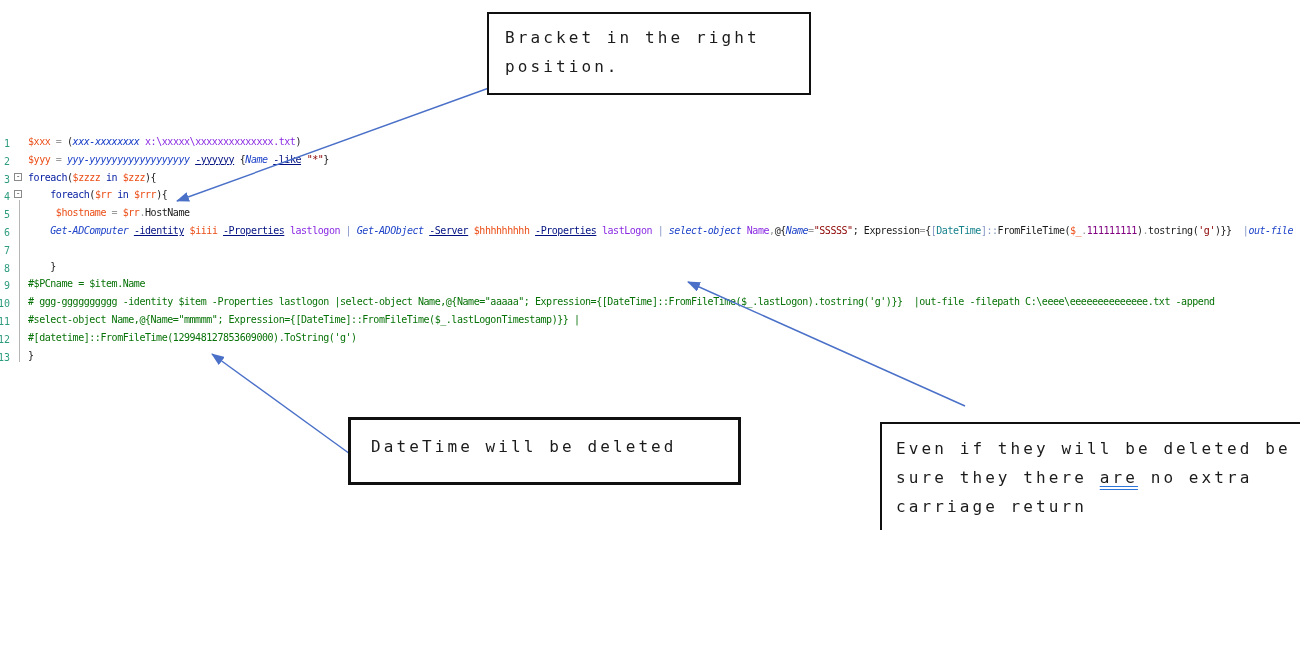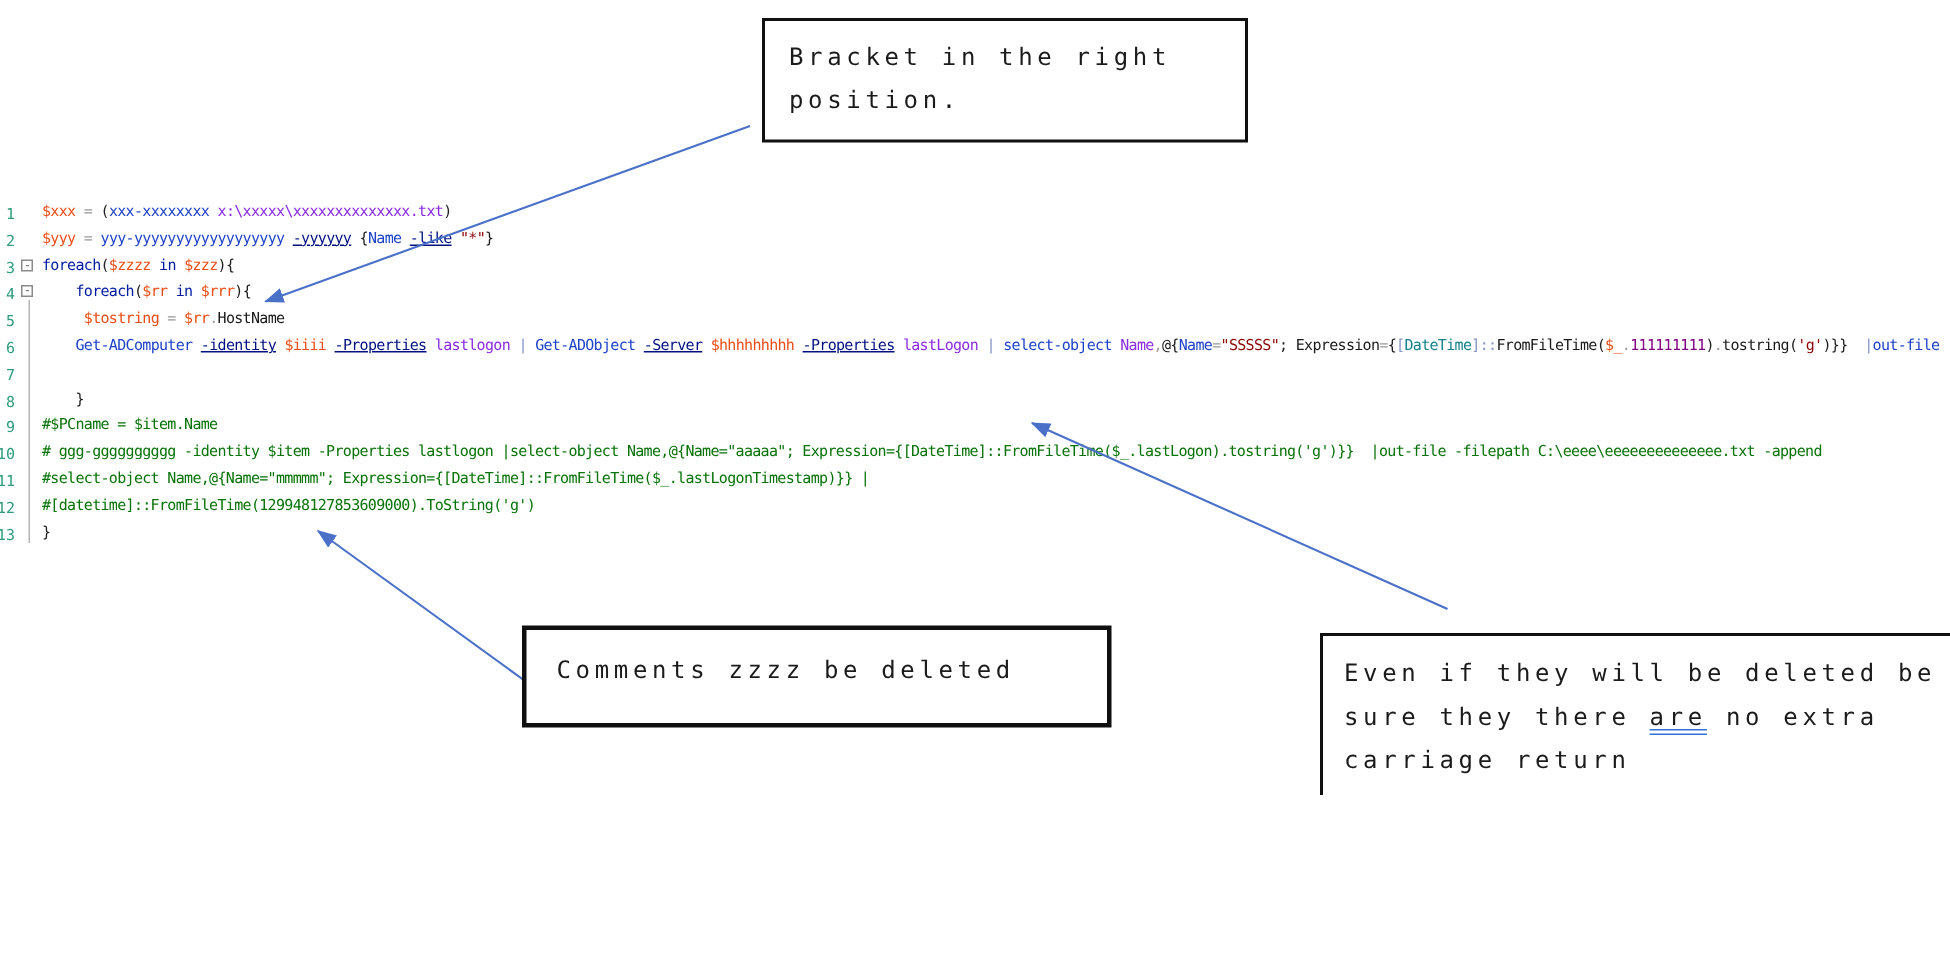--- a/index.html
+++ b/index.html
@@ -23,39 +23,39 @@
     position:absolute;left:3px;top:4px;width:8px;height:8px;z-index:2;
     border:1px solid #8a8a8a;background:#fff;color:#555;
     font-size:8px;line-height:6px;text-align:center;box-sizing:border-box;
   }
   #fold-line{
     position:absolute;left:19px;top:200px;width:1px;height:162px;
     background:#b5b5b5;z-index:1;
   }
   .code{white-space:pre;}
   .t-v{color:#EB4D16;}      
-  .t-c{color:#1E43C8;}      
+  .t-c{color:#1E43C8;font-style:italic;}      
   .t-k{color:#001AA0;}      
   .t-prm{color:#001080;text-decoration:underline;}    
   .t-a{color:#8A2BE2;text-align:right;}      
   .t-s{color:#8B0000;}      
   .t-cm{color:#077207;}     
   .t-ty{color:#16828C;text-align:center;}     
   .t-n{color:#800080;}      
   .t-m{color:#1A1A1A;margin-top:24px;}      
   .t-p{color:#202020;}      
   .t-o{color:#9B9B9B;}      
   .t-op2{color:#8495C5;}    
   .t-t{color:#1A1A1A;}
   
   .callout{
     position:absolute;background:#fff;color:#1b1b1b;
     font-size:16px;letter-spacing:3.1px;line-height:29px;z-index:5;
   }
-  #box-bracket{left:508px;top:12px;width:304px;height:70px;
+  #box-bracket{left:487px;top:12px;width:304px;height:70px;
     border:2px solid #101010;padding:9px 0 0 16px;box-sizing:content-box;}
   #box-comments{left:348px;top:417px;width:367px;height:50px;
     border:3px solid #101010;padding:12px 0 0 20px;}
   #box-carriage{left:880px;top:422px;width:430px;height:96px;
     border-top:2px solid #101010;border-left:2px solid #101010;
     padding:10px 0 0 14px;}
   .dbl-underline{
     text-decoration:underline double;
     text-decoration-color:#2E74D6;
     text-underline-offset:3px;
@@ -65,39 +65,39 @@
     pointer-events:none;z-index:4;}
 </style>
 </head>
 <body>
 
 <div id="code-area">
     <div class="line"><div class="gutter"><span class="num">1</span></div><div class="fold"></div><div class="code"><span class="t-v">$xxx</span><span class="t-o"> = </span><span class="t-p">(</span><span class="t-c">xxx-xxxxxxxx</span><span class="t-a"> x:\xxxxx\xxxxxxxxxxxxxx.txt</span><span class="t-p">)</span></div></div>
     <div class="line"><div class="gutter"><span class="num">2</span></div><div class="fold"></div><div class="code"><span class="t-v">$yyy</span><span class="t-o"> = </span><span class="t-c">yyy-yyyyyyyyyyyyyyyyyy</span><span class="t-t"> </span><span class="t-prm">-yyyyyy</span><span class="t-t"> </span><span class="t-p">{</span><span class="t-c">Name</span><span class="t-t"> </span><span class="t-prm">-like</span><span class="t-t"> </span><span class="t-s">"*"</span><span class="t-p">}</span></div></div>
     <div class="line"><div class="gutter"><span class="num">3</span></div><div class="fold"><div class="foldbox">-</div></div><div class="code"><span class="t-k">foreach</span><span class="t-p">(</span><span class="t-v">$zzzz</span><span class="t-t"> </span><span class="t-k">in</span><span class="t-t"> </span><span class="t-v">$zzz</span><span class="t-p">){</span></div></div>
     <div class="line"><div class="gutter"><span class="num">4</span></div><div class="fold"><div class="foldbox">-</div></div><div class="code"><span>    </span><span class="t-k">foreach</span><span class="t-p">(</span><span class="t-v">$rr</span><span class="t-t"> </span><span class="t-k">in</span><span class="t-t"> </span><span class="t-v">$rrr</span><span class="t-p">){</span></div></div>
-    <div class="line"><div class="gutter"><span class="num">5</span></div><div class="fold"></div><div class="code"><span>     </span><span class="t-v">$tostring</span><span class="t-o"> = </span><span class="t-v">$rr</span><span class="t-o">.</span><span class="t-m">HostName</span></div></div>
+    <div class="line"><div class="gutter"><span class="num">5</span></div><div class="fold"></div><div class="code"><span>     </span><span class="t-v">$hostname</span><span class="t-o"> = </span><span class="t-v">$rr</span><span class="t-o">.</span><span class="t-m">HostName</span></div></div>
     <div class="line"><div class="gutter"><span class="num">6</span></div><div class="fold"></div><div class="code"><span>    </span><span class="t-c">Get-ADComputer</span><span class="t-t"> </span><span class="t-prm">-identity</span><span class="t-t"> </span><span class="t-v">$iiii</span><span class="t-t"> </span><span class="t-prm">-Properties</span><span class="t-t"> </span><span class="t-a">lastlogon</span><span class="t-op2"> | </span><span class="t-c">Get-ADObject</span><span class="t-t"> </span><span class="t-prm">-Server</span><span class="t-t"> </span><span class="t-v">$hhhhhhhhh</span><span class="t-t"> </span><span class="t-prm">-Properties</span><span class="t-t"> </span><span class="t-a">lastLogon</span><span class="t-op2"> | </span><span class="t-c">select-object</span><span class="t-t"> </span><span class="t-a">Name</span><span class="t-o">,</span><span class="t-p">@{</span><span class="t-c">Name</span><span class="t-o">=</span><span class="t-s">"SSSSS"</span><span class="t-p">; </span><span class="t-m">Expression</span><span class="t-o">=</span><span class="t-p">{</span><span class="t-op2">[</span><span class="t-ty">DateTime</span><span class="t-op2">]</span><span class="t-op2">::</span><span class="t-m">FromFileTime</span><span class="t-p">(</span><span class="t-v">$_</span><span class="t-o">.</span><span class="t-n">111111111</span><span class="t-p">)</span><span class="t-o">.</span><span class="t-m">tostring</span><span class="t-p">(</span><span class="t-s">'g'</span><span class="t-p">)}}</span><span class="t-op2">  |</span><span class="t-c">out-file</span></div></div>
     <div class="line"><div class="gutter"><span class="num">7</span></div><div class="fold"></div></div>
     <div class="line"><div class="gutter"><span class="num">8</span></div><div class="fold"></div><div class="code"><span>    </span><span class="t-p">}</span></div></div>
     <div class="line"><div class="gutter"><span class="num">9</span></div><div class="fold"></div><div class="code"><span class="t-cm">#$PCname = $item.Name</span></div></div>
     <div class="line"><div class="gutter"><span class="num">10</span></div><div class="fold"></div><div class="code"><span class="t-cm"># ggg-gggggggggg -identity $item -Properties lastlogon |select-object Name,@{Name="aaaaa"; Expression={[DateTime]::FromFileTime($_.lastLogon).tostring('g')}}  |out-file -filepath C:\eeee\eeeeeeeeeeeeee.txt -append</span></div></div>
     <div class="line"><div class="gutter"><span class="num">11</span></div><div class="fold"></div><div class="code"><span class="t-cm">#select-object Name,@{Name="mmmmm"; Expression={[DateTime]::FromFileTime($_.lastLogonTimestamp)}} |</span></div></div>
     <div class="line"><div class="gutter"><span class="num">12</span></div><div class="fold"></div><div class="code"><span class="t-cm">#[datetime]::FromFileTime(129948127853609000).ToString('g')</span></div></div>
     <div class="line"><div class="gutter"><span class="num">13</span></div><div class="fold"></div><div class="code"><span class="t-p">}</span></div></div>
   </div>
 <div id="fold-line"></div>
 
 <div id="box-bracket" class="callout">
     <div>Bracket in the right</div>
     <div>position.</div>
   </div>
 
 <div id="box-comments" class="callout">
-  <span>Comments zzzz be deleted</span>
+  <span>DateTime will be deleted</span>
 </div>
 
 <div id="box-carriage" class="callout">
     <div><span>Even if they will be deleted be</span></div>
     <div><span>sure they there </span><span class="dbl-underline">are</span><span> no extra</span></div>
     <div><span>carriage return</span></div>
   </div>
 
 <svg id="arrow-layer">
   <defs>

